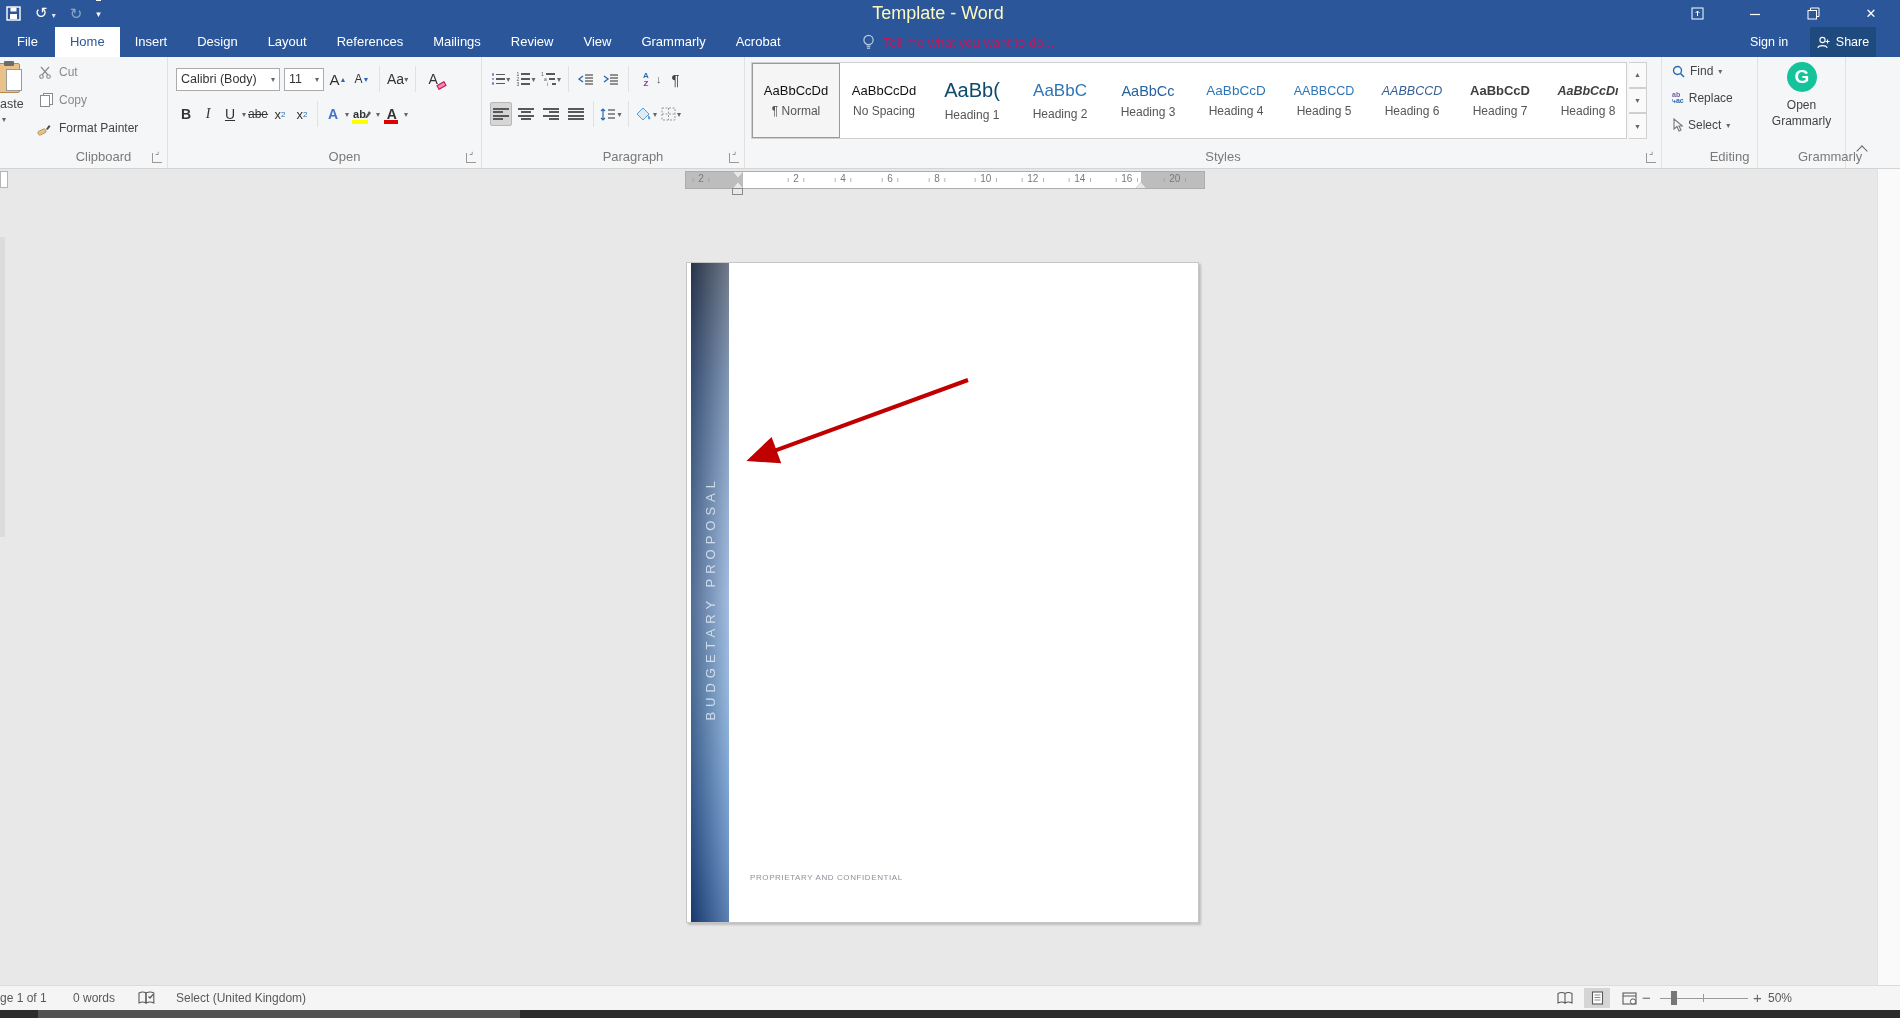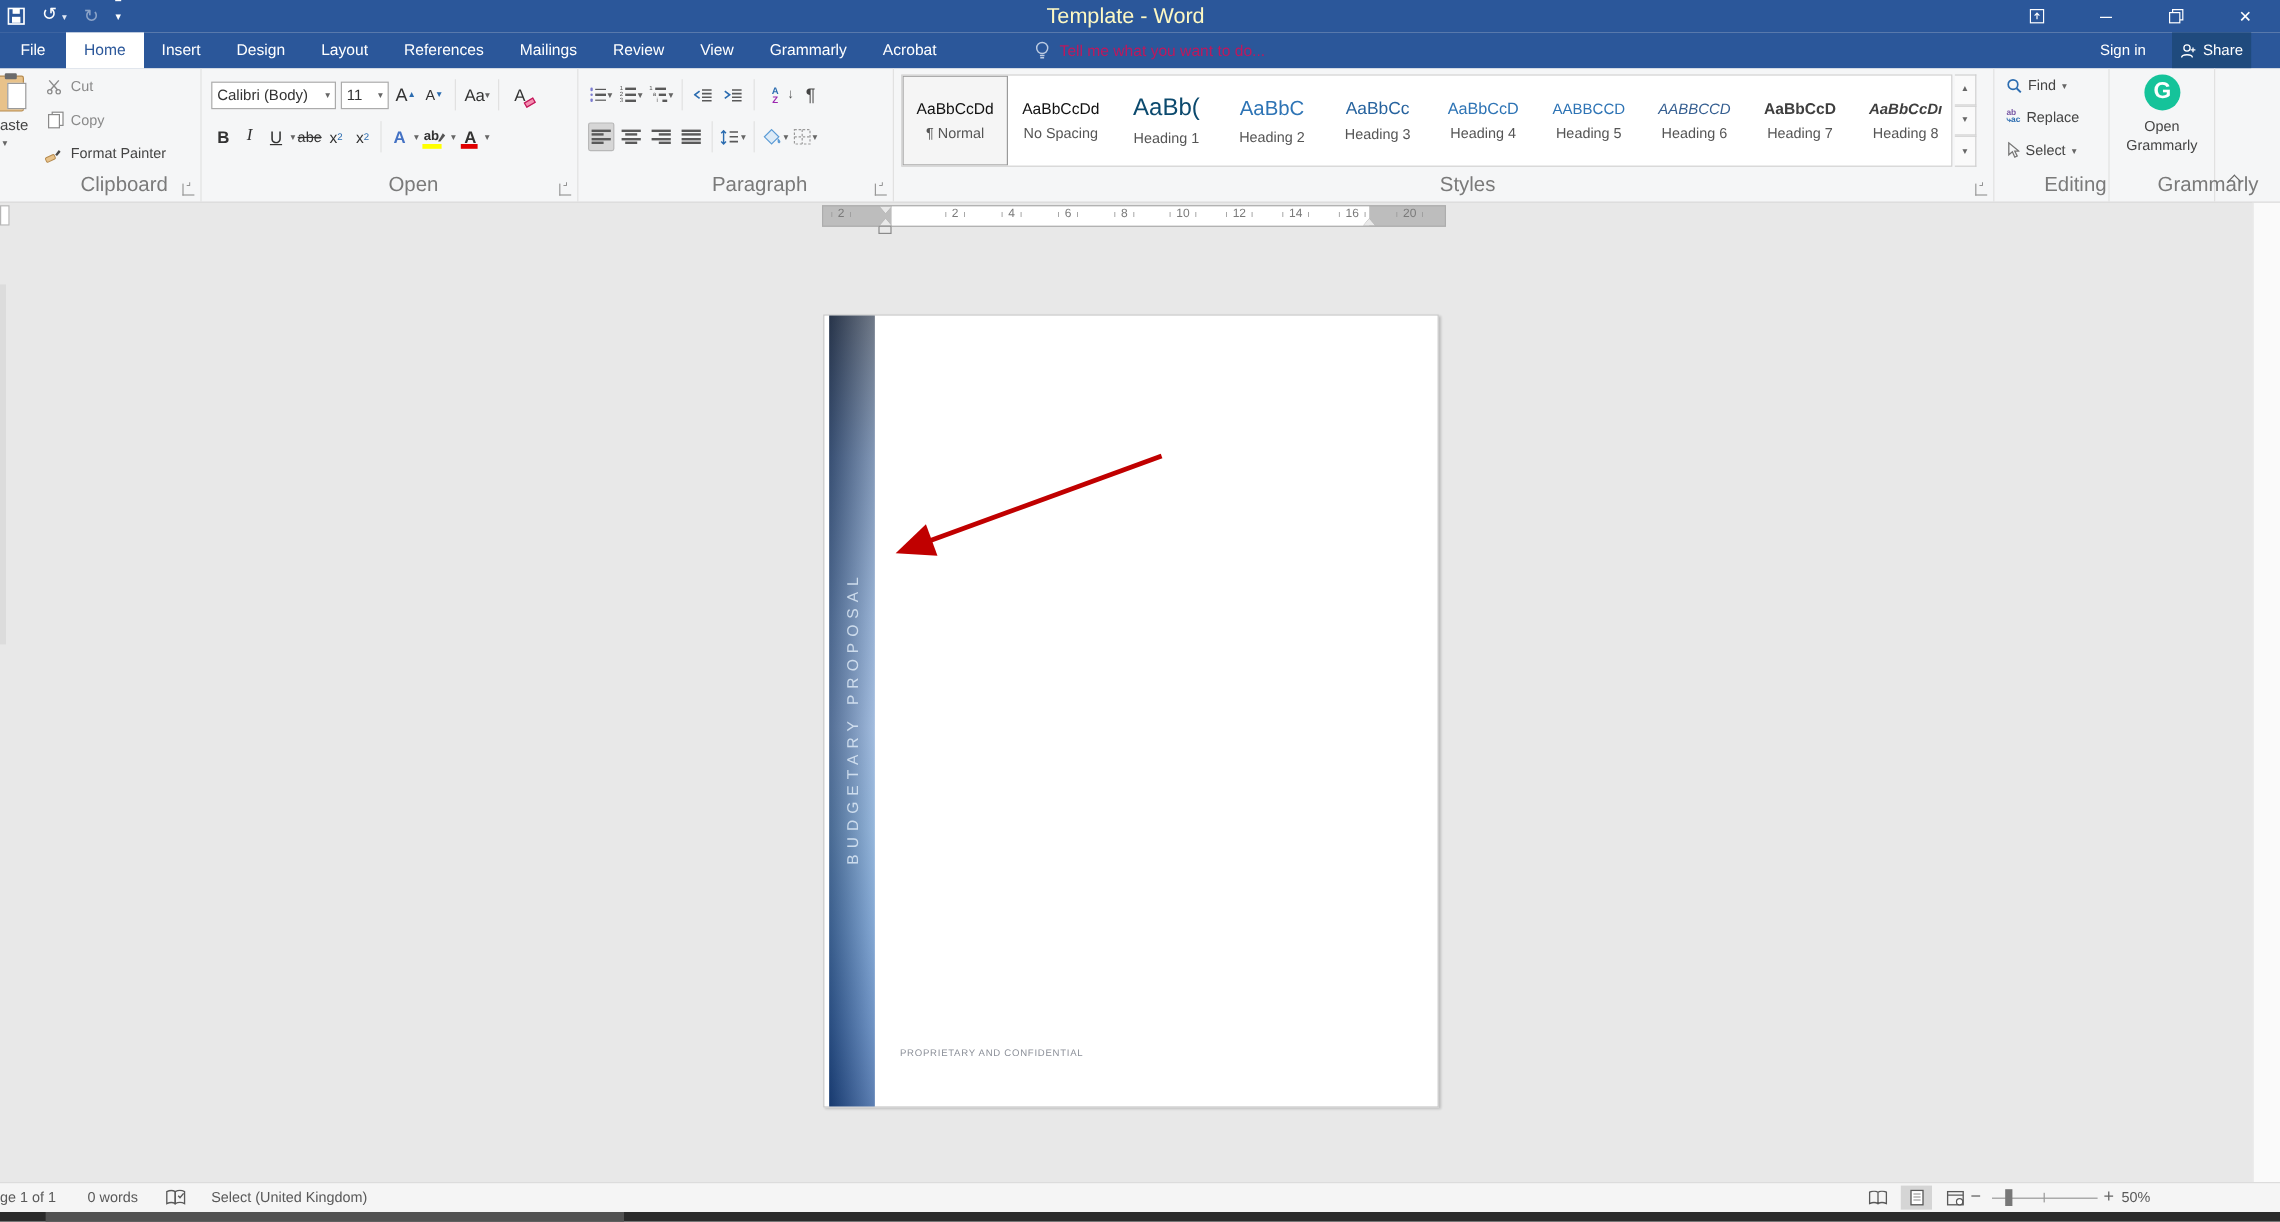--- a/index.html
+++ b/index.html
@@ -21,21 +21,21 @@
   .tab { padding:0 15px; height:30px; line-height:30px; font-size:13px; color:#fff; white-space:nowrap; }
   .tab.file { background:#2B579A; padding:0 17px; }
   .tab.active { background:#FFFFFF; color:#2B579A; }
   #tellme { position:absolute; left:862px; top:27px; height:30px; display:flex; align-items:center; gap:8px; color:#be185d; font-size:13px; }
   #signin { position:absolute; left:1750px; top:27px; height:30px; line-height:30px; color:#fff; font-size:12.5px; }
   #sharebox { position:absolute; left:1810px; top:27px; width:66px; height:30px; background:#1F4A7D; color:#fff; font-size:12.5px; display:flex; align-items:center; justify-content:center; gap:5px; }
 
   
   #ribbon { position:absolute; left:0; top:57px; width:1900px; height:112px; background:#F5F6F7; border-bottom:1px solid #D4D4D4; }
   .group { position:absolute; top:0; height:111px; border-right:1px solid #E1E1E1; }
-  .group-label { position:absolute; bottom:4px; left:0; right:0; text-align:center; font-size:17px; color:#7A7A7A;padding-left:40px; }
+  .group-label { position:absolute; bottom:4px; left:0; right:0; text-align:center; font-size:13px; color:#7A7A7A;padding-left:40px; }
   .launcher { position:absolute; bottom:5px; right:5px; width:10px; height:10px; border-left:1px solid #999; border-bottom:1px solid #999; }
   .launcher::after{ content:"⌟"; position:absolute; left:2px; top:-7px; font-size:9px; color:#777; }
   .rbtn-label { font-size:12px; color:#444; white-space:nowrap; }
   .caret { font-size:8px; color:#666; }
   .vsep { width:1px; background:#E1E1E1; height:26px; margin:0 3px; }
 
   
   #g-clipboard { left:0; width:168px; }
   #paste-icon { position:absolute; left:-2px; top:4px; width:26px; height:34px; }
   #paste-icon .board { position:absolute; left:0; top:2px; width:22px; height:30px; background:#E8C28A; border:1px solid #B58A4E; border-radius:2px; }

